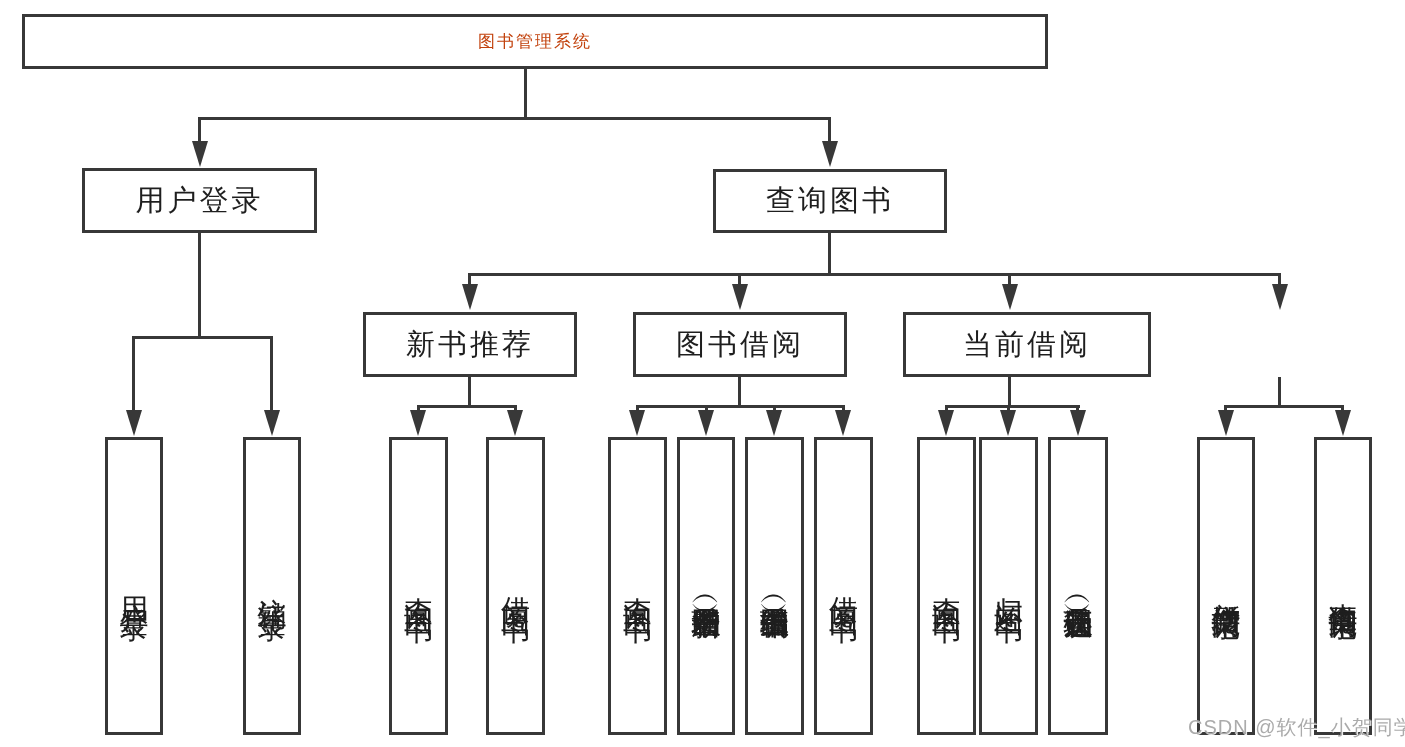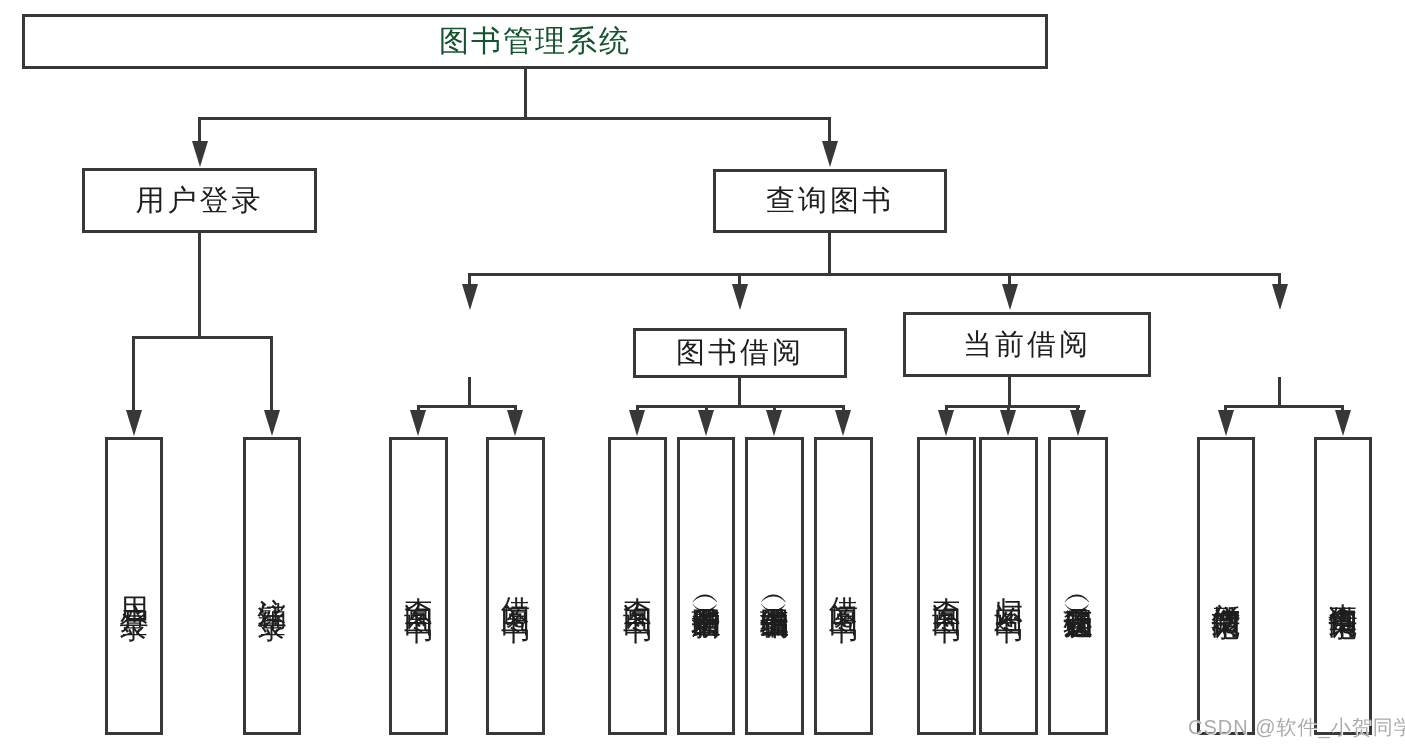--- a/index.html
+++ b/index.html
@@ -5,21 +5,21 @@
   html,body{margin:0;padding:0;background:#ffffff;}
   #canvas{
     position:relative;width:1405px;height:747px;background:#ffffff;overflow:hidden;
     font-family:"Liberation Sans","DejaVu Sans",sans-serif;color:#1e1e1e;
   }
   .box{
     position:absolute;box-sizing:border-box;background:#ffffff;border:3px solid #383838;
     display:flex;align-items:center;justify-content:center;
   }
   .h-label{font-size:29px;letter-spacing:3px;color:#1e1e1e;white-space:nowrap;}
-  .root-label{font-size:30px;letter-spacing:2px;color:#14532d;white-space:nowrap;}
+  .root-label{font-size:17px;letter-spacing:2px;color:#c2410c;white-space:nowrap;}
   .leaf{top:437px;height:298px;}
   .v-label{
     writing-mode:vertical-rl;text-orientation:mixed;
     font-size:29px;color:#1e1e1e;line-height:1;white-space:nowrap;
   }
   .sp-wide{letter-spacing:6px;}
   .sp-mid{letter-spacing:2px;}
   .sp-tight{letter-spacing:0;}
   .ln{position:absolute;background:#383838;display:block;}
   .ar{
@@ -67,21 +67,24 @@
   <i class="ln" style="left:468px;top:273px;width:813px;height:3px"></i>
   <i class="ln" style="left:468px;top:273px;width:3px;height:14px"></i>
   <i class="ln" style="left:738px;top:273px;width:3px;height:14px"></i>
   <i class="ln" style="left:1008px;top:273px;width:3px;height:14px"></i>
   <i class="ln" style="left:1278px;top:273px;width:3px;height:14px"></i>
   <i class="ar" style="left:462px;top:284px"></i>
   <i class="ar" style="left:732px;top:284px"></i>
   <i class="ar" style="left:1002px;top:284px"></i>
   <i class="ar" style="left:1272px;top:284px"></i>
 
-  <div class="box" style="left:633px;top:328px;width:214px;height:50px">
+  <div class="box" style="left:363px;top:312px;width:214px;height:65px">
+    <span class="h-label">新书推荐</span>
+  </div>
+  <div class="box" style="left:633px;top:312px;width:214px;height:65px">
     <span class="h-label">图书借阅</span>
   </div>
   <div class="box" style="left:903px;top:312px;width:248px;height:65px">
     <span class="h-label">当前借阅</span>
   </div>
 
   <i class="ln" style="left:468px;top:377px;width:3px;height:28px"></i>
   <i class="ln" style="left:417px;top:405px;width:100px;height:3px"></i>
   <i class="ln" style="left:417px;top:405px;width:3px;height:8px"></i>
   <i class="ln" style="left:514px;top:405px;width:3px;height:8px"></i>

